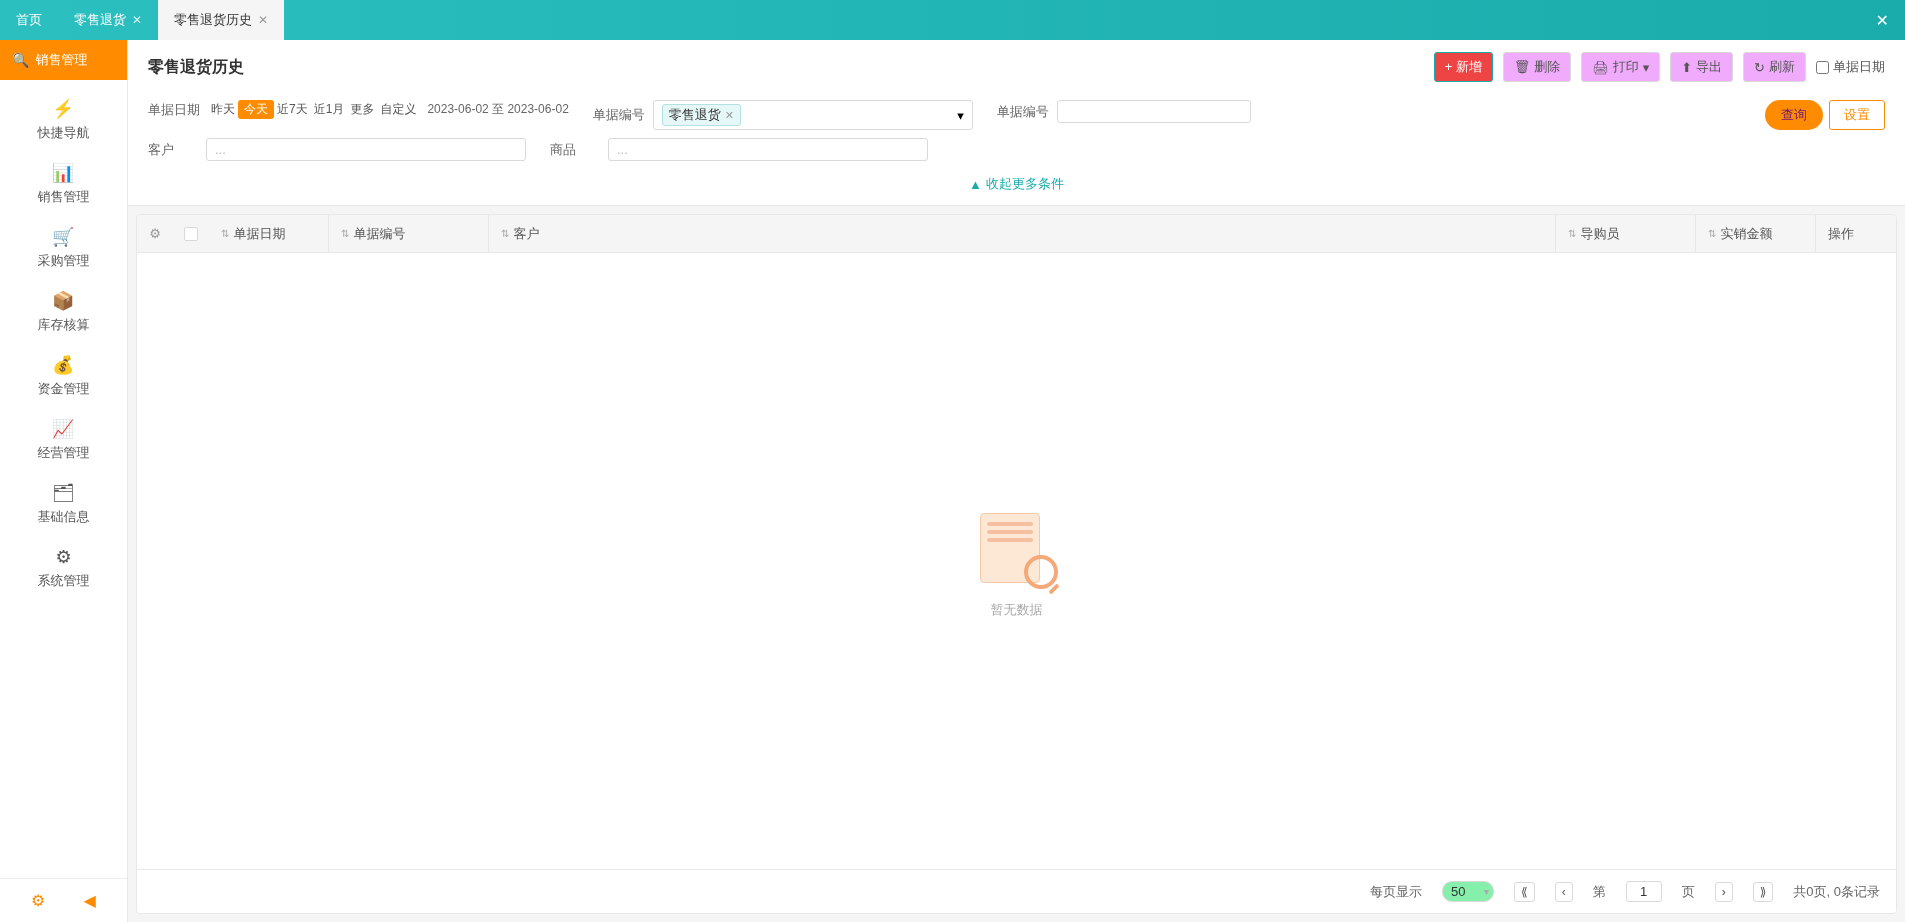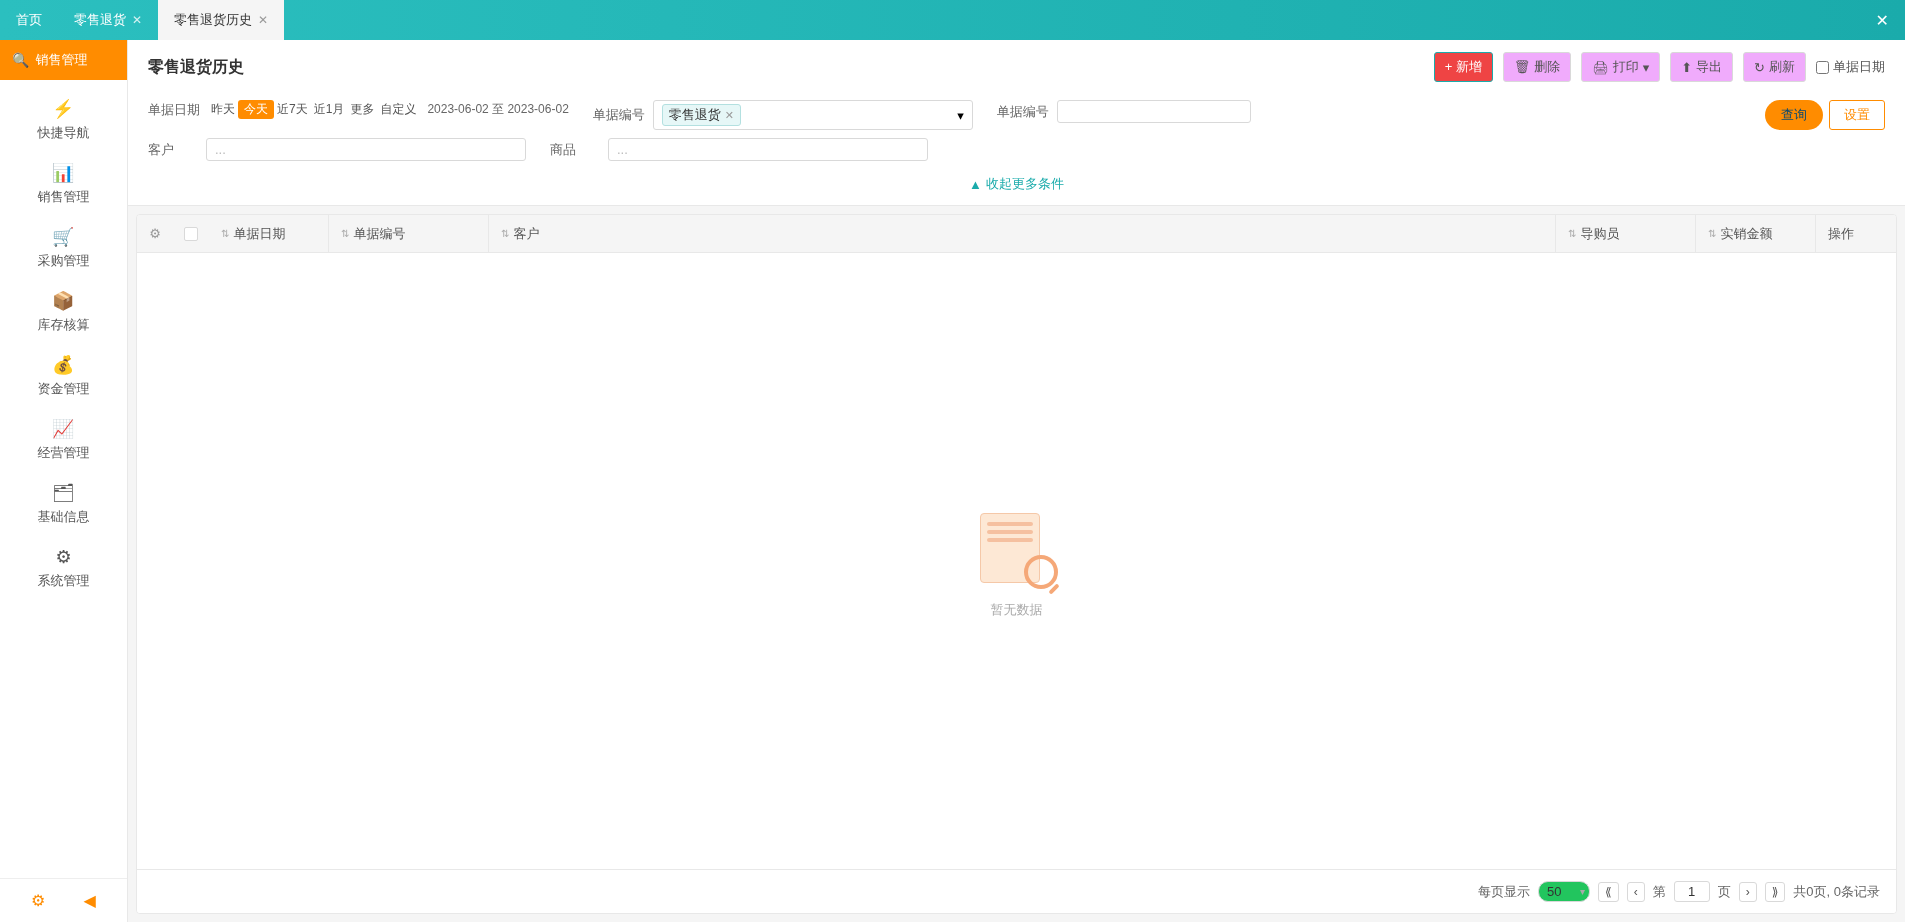--- a/index.html
+++ b/index.html
@@ -151,21 +151,21 @@
       border: 1px solid #d9d9d9;
       background: #f0abfc;
       cursor: pointer;
       border-radius: 3px;
       color: #555;
       font-size: 13px;
     }
     .btn-new { color: #fff; background: #ef4444; border-color: #1aabab; }
     .btn-query {
       background: #ff8c00;
-      color: #0c4a6e;
+      color: #701a75;
       border: none;
       padding: 6px 16px;
       cursor: pointer;
       border-radius: 15px;
       font-size: 13px;
     }
     .btn-settings {
       background: #fff;
       color: #ff8c00;
       border: 1px solid #ff8c00;
@@ -390,31 +390,31 @@
       font-size: 13px;
     }
 
     
     .pagination-row {
       height: 44px;
       display: flex;
       align-items: center;
       justify-content: flex-end;
       padding: 0 16px;
-      gap: 8px;
+      gap: 20px;
       border-top: 1px solid #e8e8e8;
       flex-shrink: 0;
       background: #fff;
     }
     .page-size-label { color: #666; }
     .page-size-select {
       border: 1px solid #d9d9d9;
       border-radius: 10px;
       padding: 2px 20px 2px 8px;
-      background: #22c55e;
+      background: #86efac;
       cursor: pointer;
       color: #333;
       font-size: 13px;
       outline: none;
       appearance: none;
       -webkit-appearance: none;
       position: relative;
     }
     .page-size-wrapper {
       position: relative;

